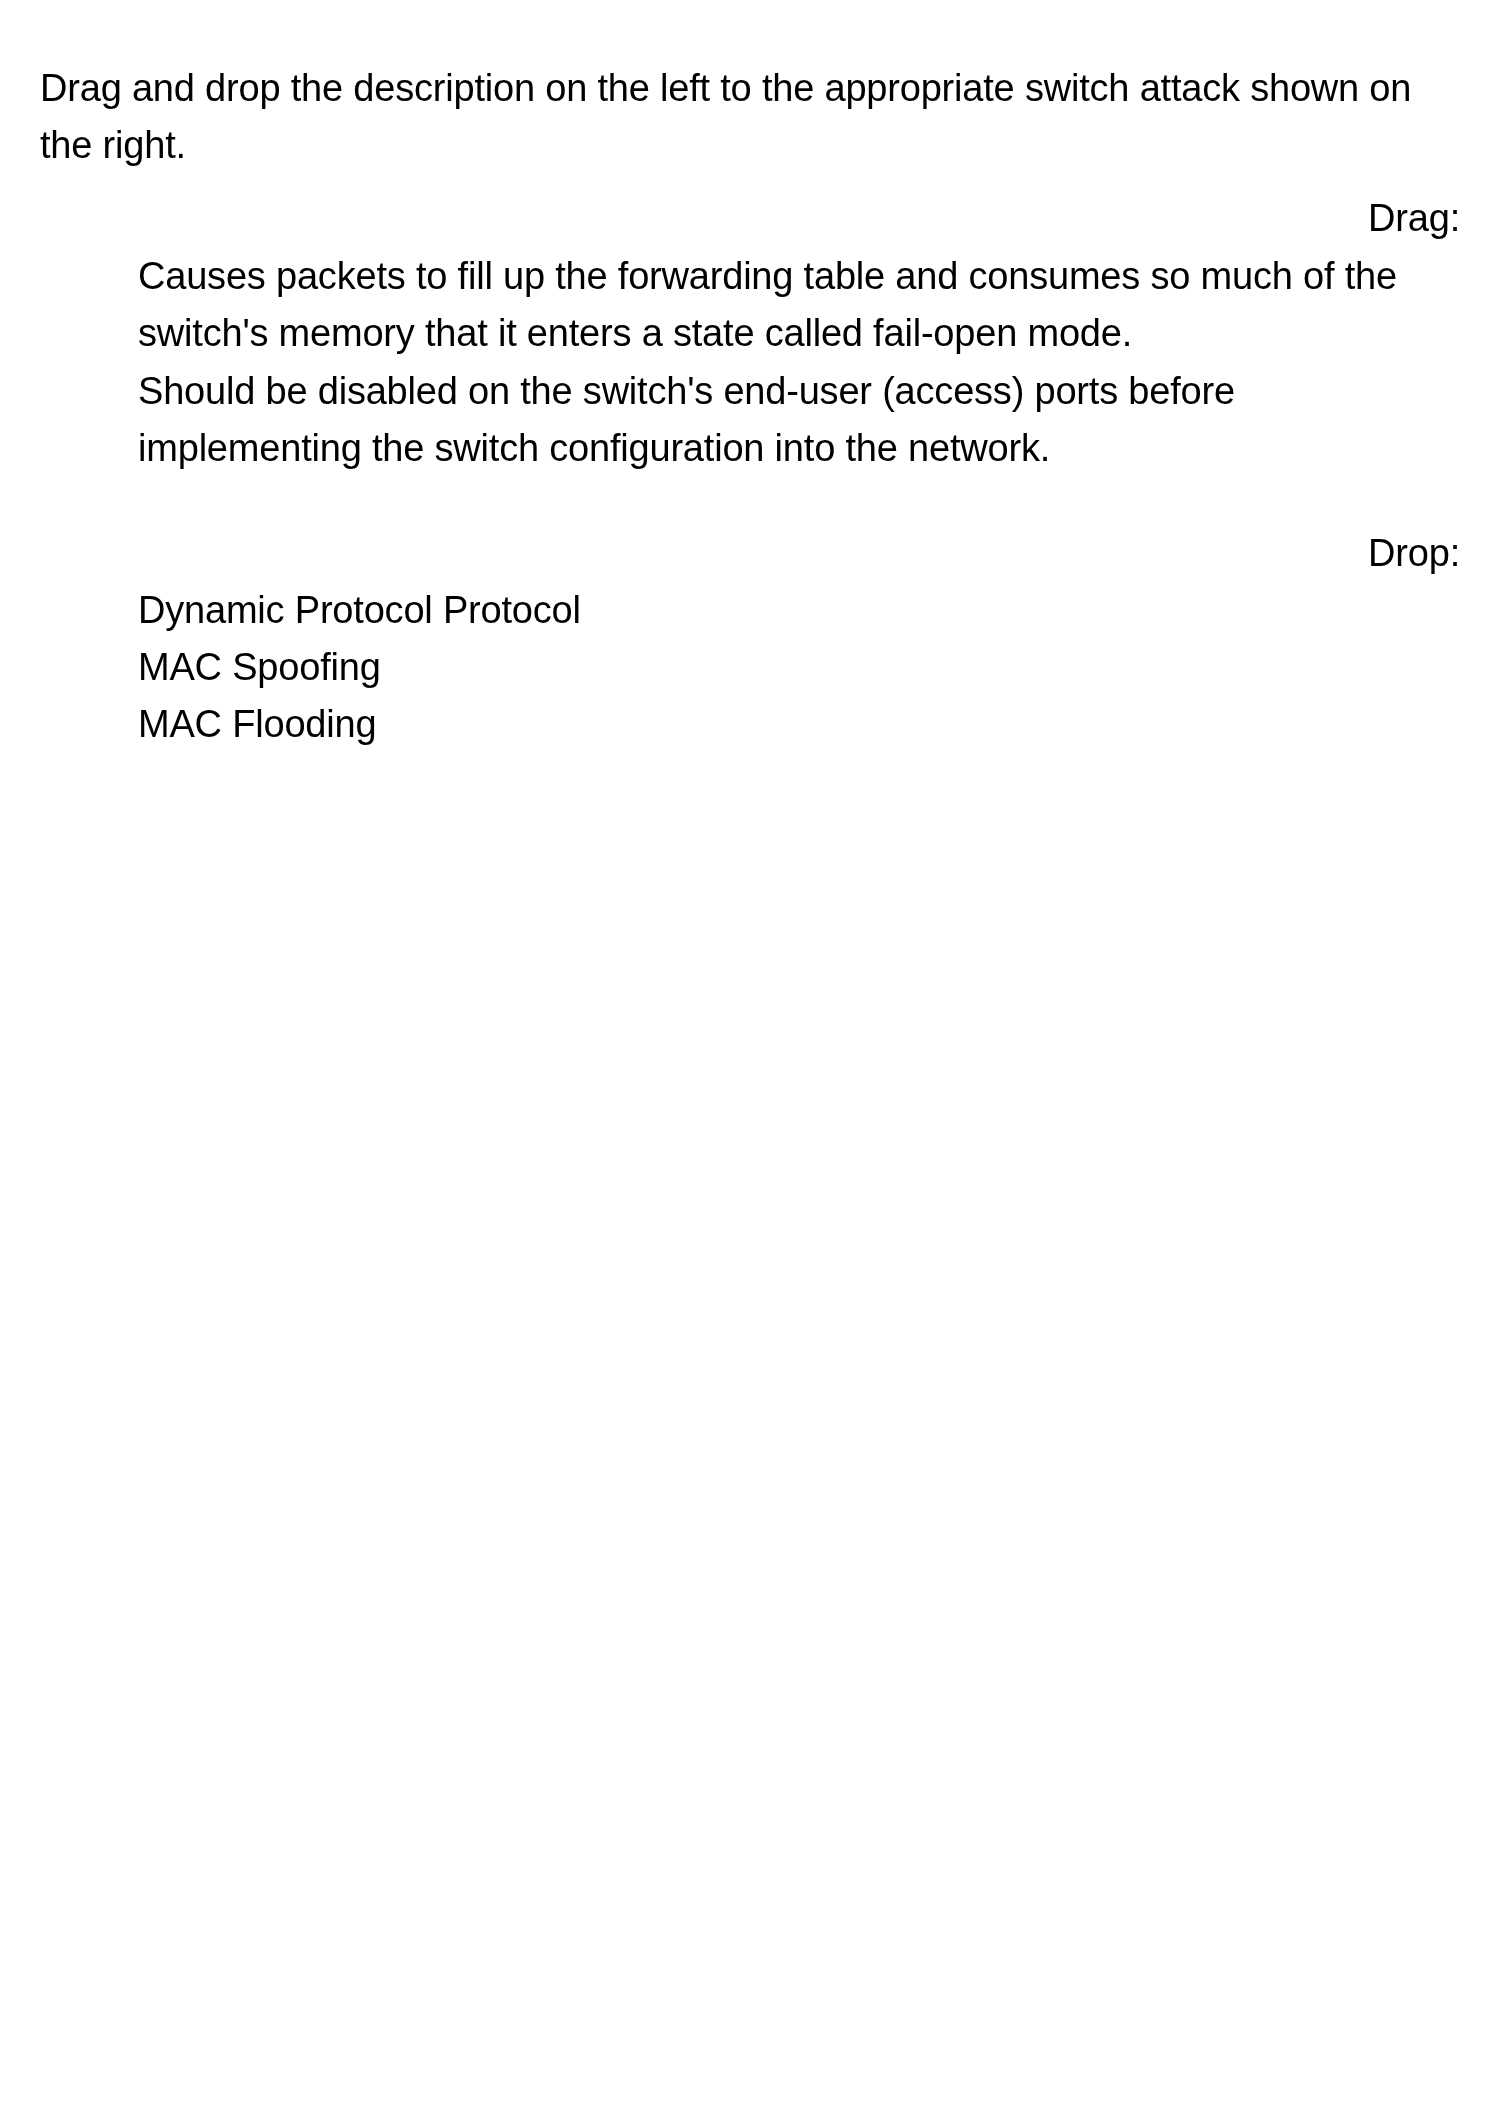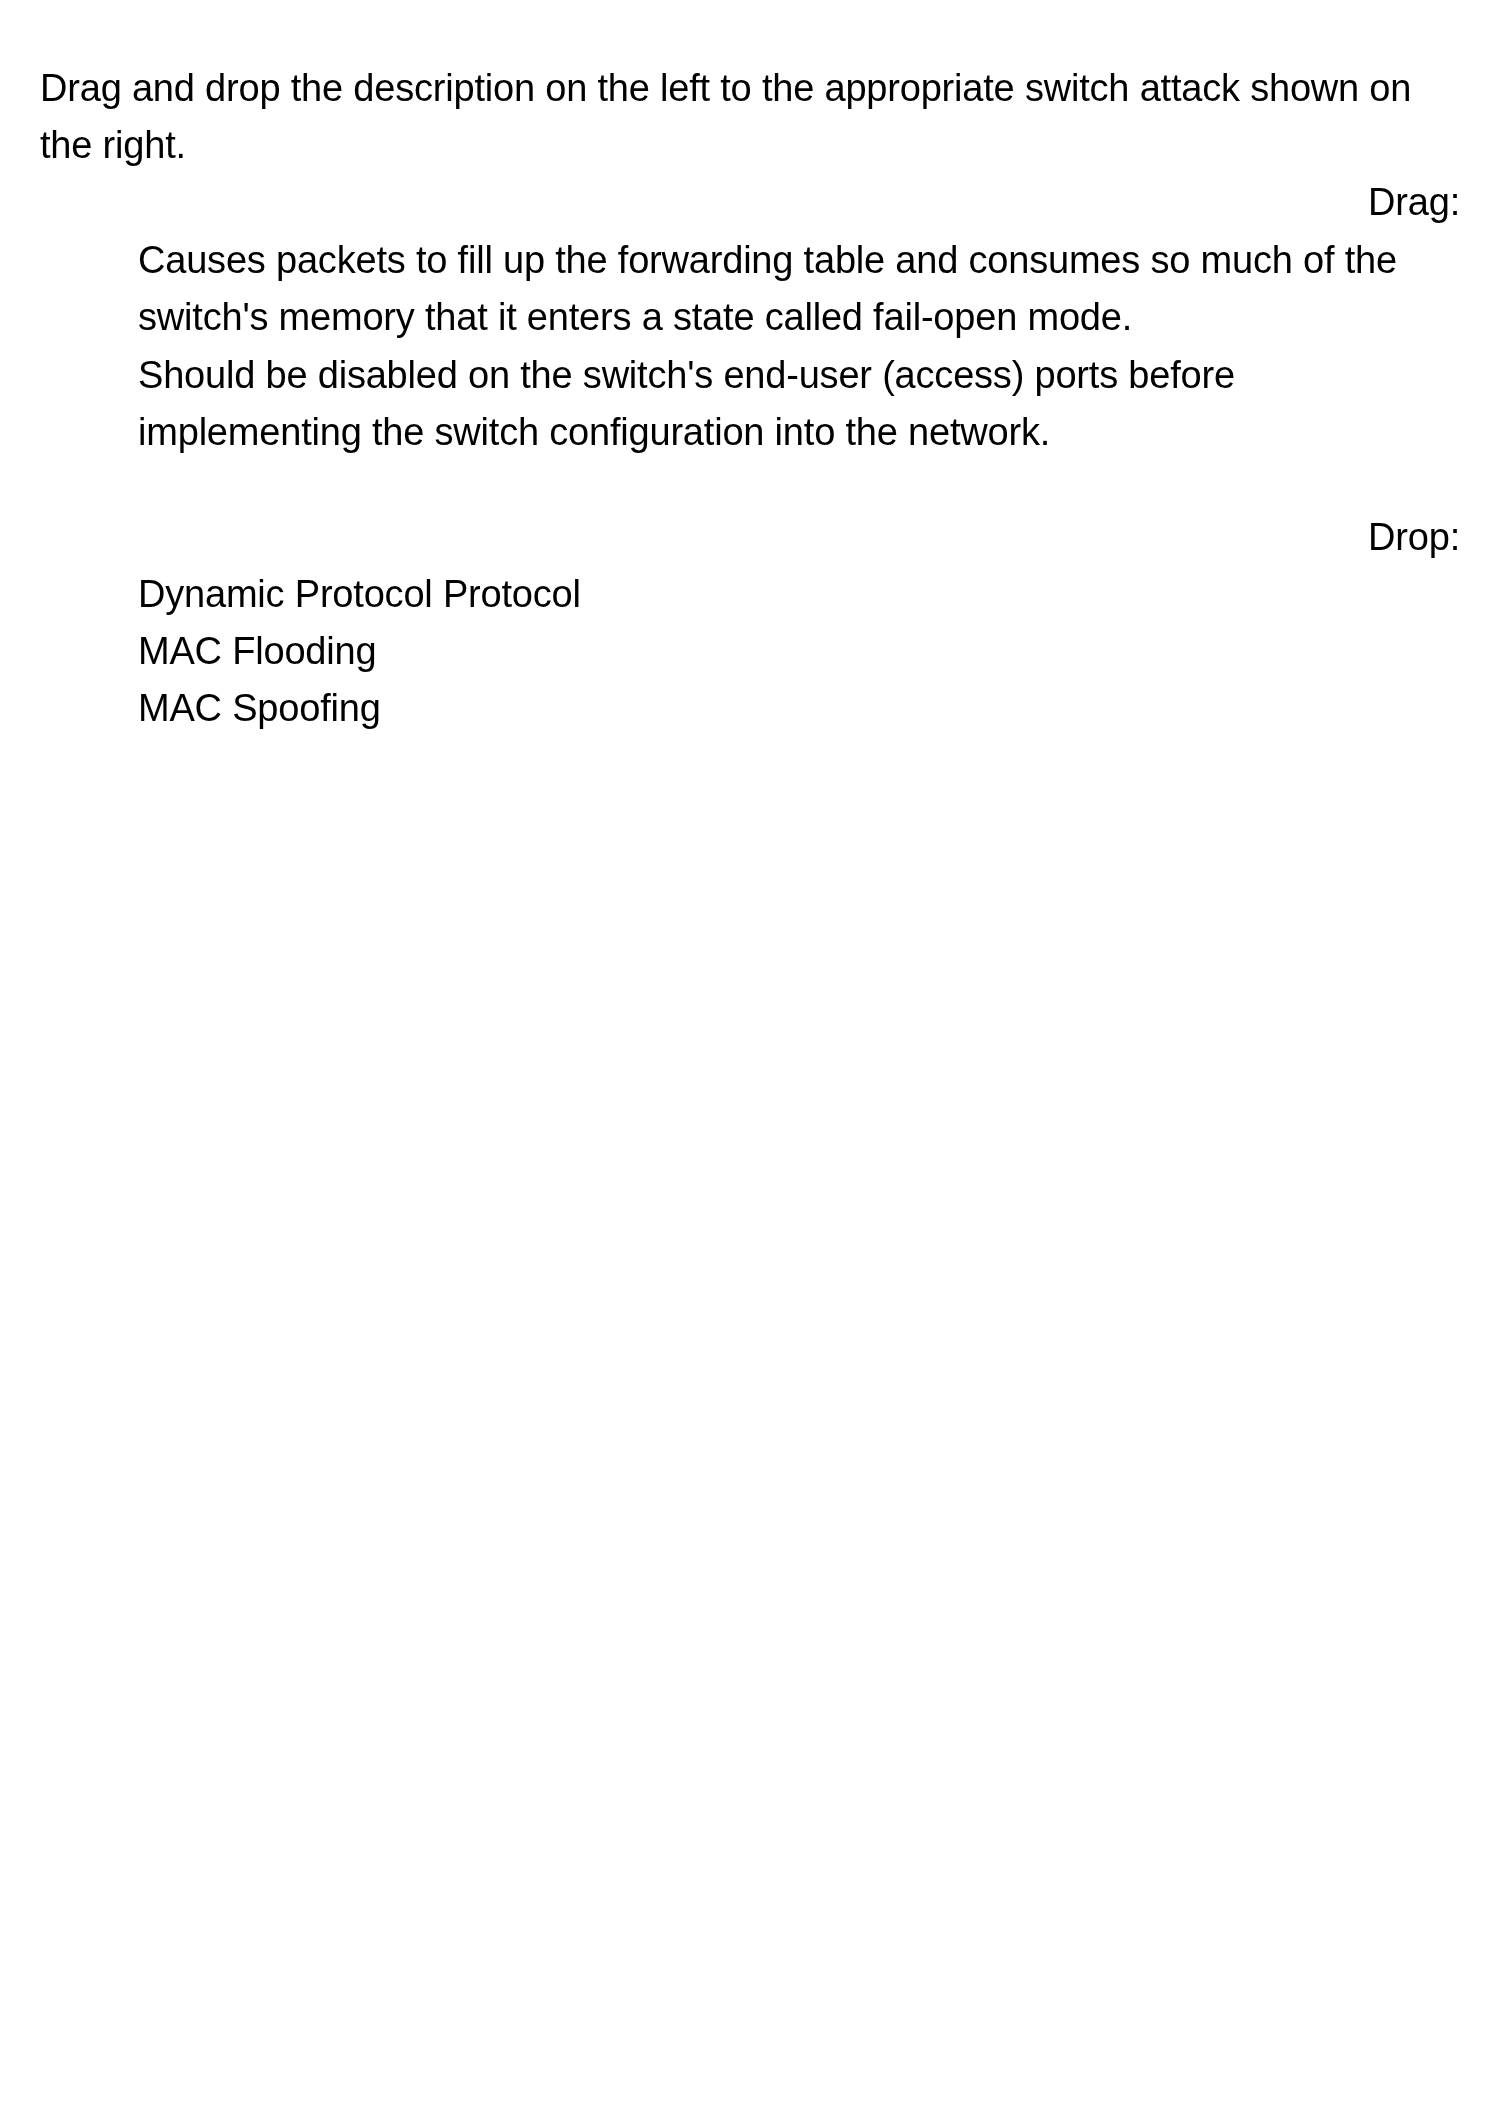--- a/index.html
+++ b/index.html
@@ -12,21 +12,21 @@
       background: #ffffff;
       width: 1500px;
       min-height: 2120px;
       padding: 60px 40px;
       color: #000000;
       font-size: 38px;
       line-height: 1.5;
       letter-spacing: -0.2px;
     }
     .instruction {
-      margin-bottom: 0;
+      margin-bottom: 16px;
     }
     .section-label {
       margin-bottom: 0;
       text-align: right;
     }
     .indented-list {
       padding-left: 98px;
     }
     .drag-item {
       margin-top: 1px;
@@ -47,16 +47,16 @@
 <p class="section-label">Drag:</p>
 <div class="indented-list">
   <p class="drag-item">Causes packets to fill up the forwarding table and consumes so much of the switch's memory that it enters a state called fail-open mode.</p>
   <p class="drag-item">Should be disabled on the switch's end-user (access) ports before implementing the switch configuration into the network.</p>
 </div>
 
 <div class="drop-section">
   <p class="section-label">Drop:</p>
   <div class="indented-list">
     <p class="drop-item">Dynamic Protocol Protocol</p>
+    <p class="drop-item">MAC Spoofing</p>
     <p class="drop-item">MAC Flooding</p>
-    <p class="drop-item">MAC Spoofing</p>
   </div>
 </div>
 
 </body></html>

